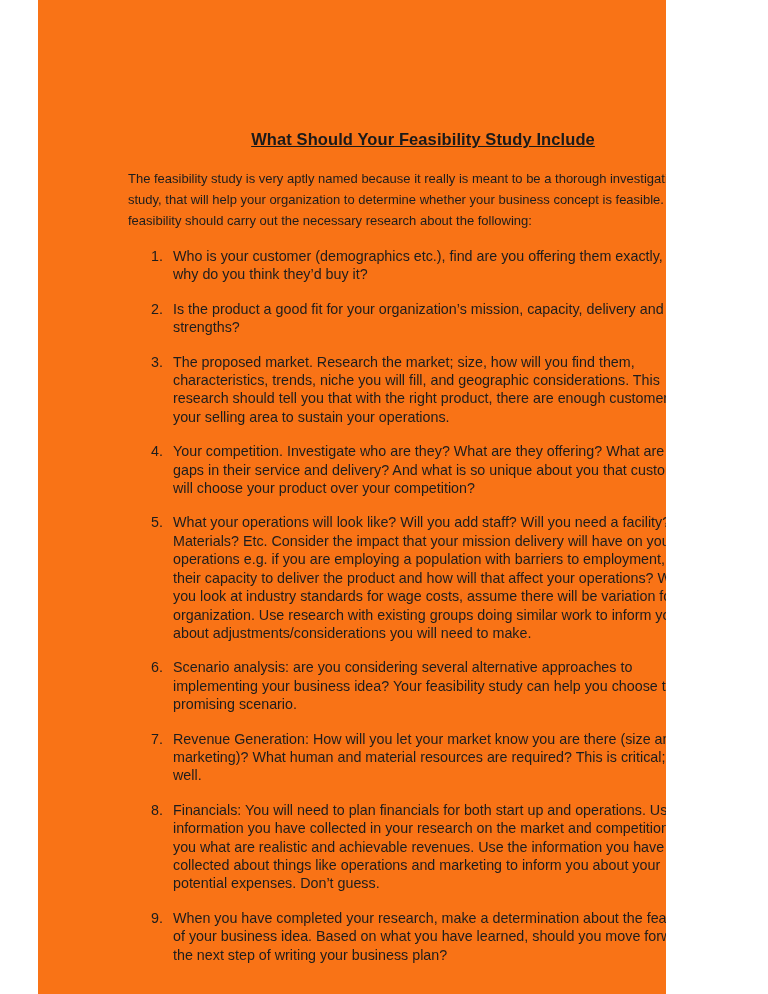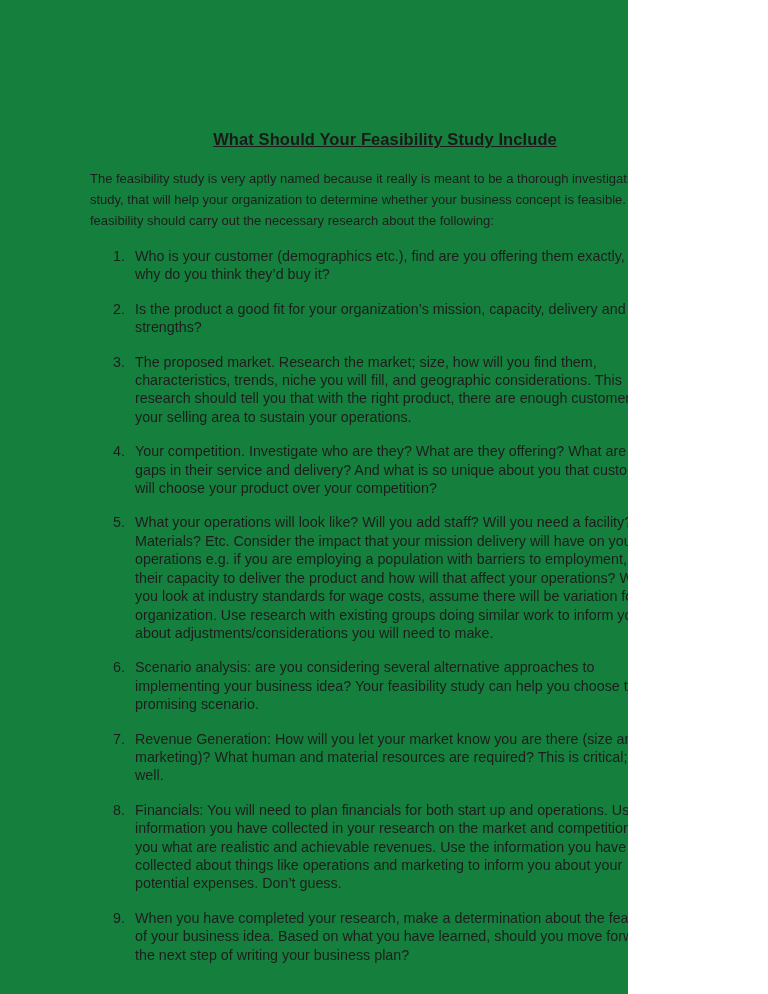--- a/index.html
+++ b/index.html
@@ -4,23 +4,24 @@
 <style>
   * { margin: 0; padding: 0; box-sizing: border-box; }
   html, body {
     background: #ffffff;
     font-family: "Liberation Sans", "DejaVu Sans", sans-serif;
   }
   .page {
     position: relative;
     width: 628px;
     height: 994px;
-    background: #15803d;
+    background: #f97316;
     overflow: hidden;
     color: #1d1d1d;
+    margin-left: 38px;
   }
   .content {
     position: absolute;
     left: 90px;
     top: 130px;
     width: 590px;
   }
   .doc-title {
     text-align: center;
     font-size: 16.5px;

